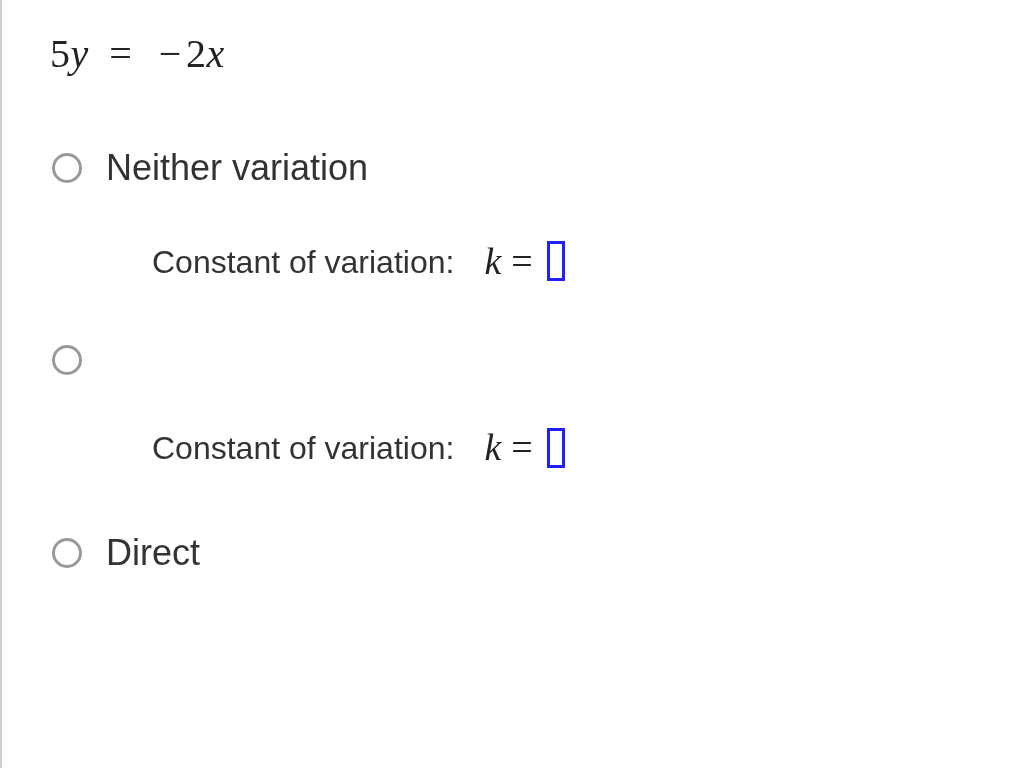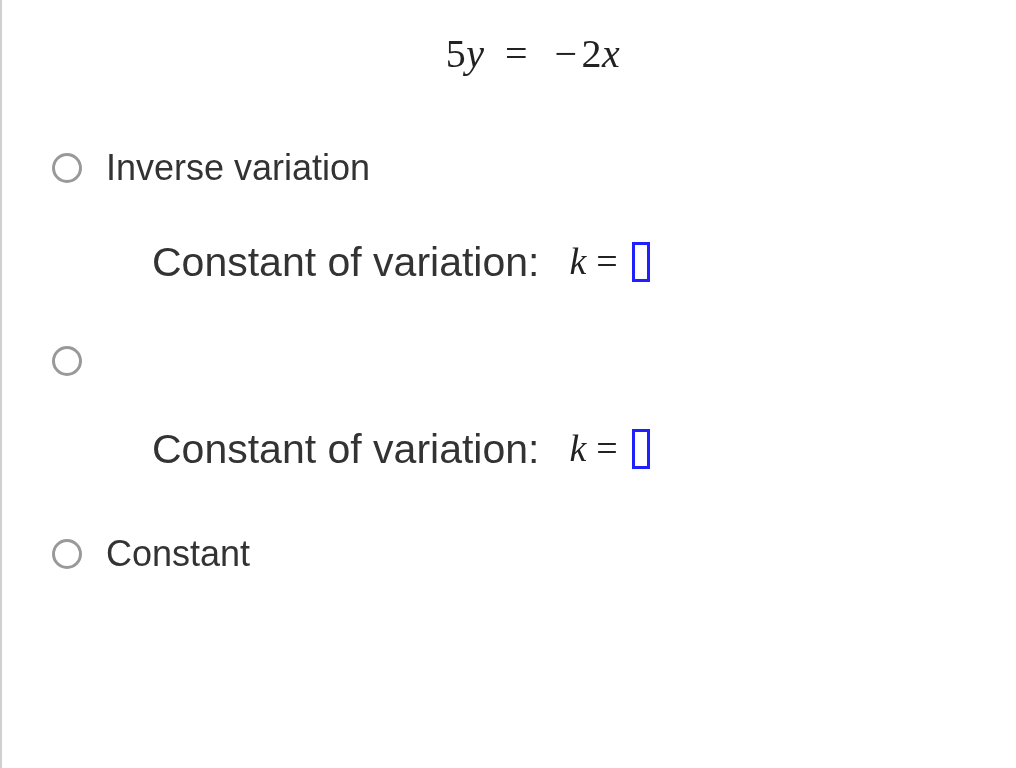--- a/index.html
+++ b/index.html
@@ -1,19 +1,18 @@
 <!DOCTYPE html>
 <html><head>
   <meta charset="utf-8">
   <style>
     * {
       margin: 0;
       padding: 0;
       box-sizing: border-box;
-      text-align: center;
     }
     body {
       font-family: Verdana, Geneva, sans-serif;
       font-size: 32px;
       color: #222;
       background: #fff;
       width: 1016px;
       height: 768px;
       padding: 30px 0 0 8px;
       border-left: 2px solid #d0d0d0;
@@ -60,21 +59,21 @@
       font-size: 36px;
       color: #333;
     }
     .sub-row {
       display: flex;
       align-items: center;
       margin-left: 142px;
       margin-bottom: 60px;
     }
     .sub-label {
-      font-size: 41px;
+      font-size: 32px;
       color: #333;
     }
     .k-equals {
       font-family: 'Times New Roman', Times, serif;
       font-size: 38px;
       margin-left: 30px;
     }
     .k-equals .k {
       font-style: italic;
     }
@@ -98,21 +97,21 @@
 <body>
 
 <div class="equation">
   <span class="num">5</span><span>y</span>
   <span class="eq">=</span>
   <span class="minus">−</span><span class="num">2</span><span>x</span>
 </div>
 
 <div class="option-row">
   <div class="radio"></div>
-  <div class="option-label">Inverse variation</div>
+  <div class="option-label">Neither variation</div>
 </div>
 
 <div class="sub-row">
   <span class="sub-label">Constant of variation:</span>
   <span class="k-equals">
     <span class="k">k</span><span class="eq">=</span><span class="input-box"></span>
   </span>
 </div>
 
 <div class="option-row">
@@ -121,14 +120,14 @@
 
 <div class="sub-row">
   <span class="sub-label">Constant of variation:</span>
   <span class="k-equals">
     <span class="k">k</span><span class="eq">=</span><span class="input-box"></span>
   </span>
 </div>
 
 <div class="option-row neither">
   <div class="radio"></div>
-  <div class="option-label">Constant</div>
+  <div class="option-label">Direct</div>
 </div>
 
 </body></html>

